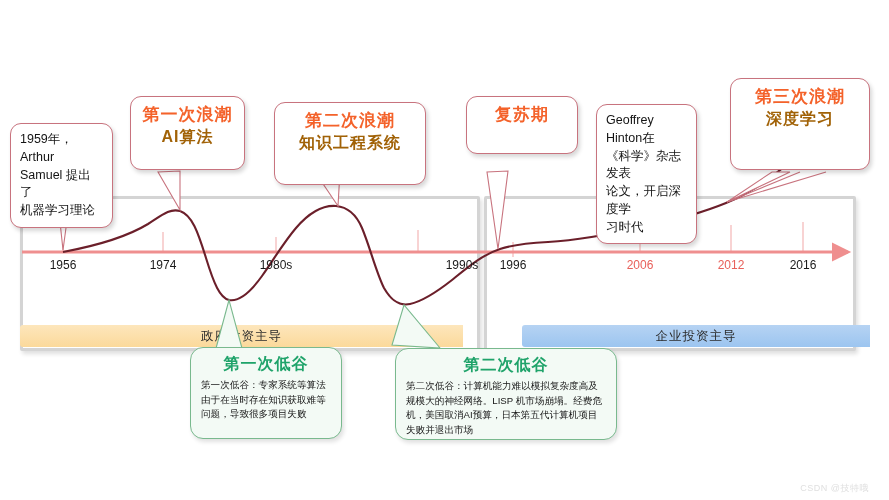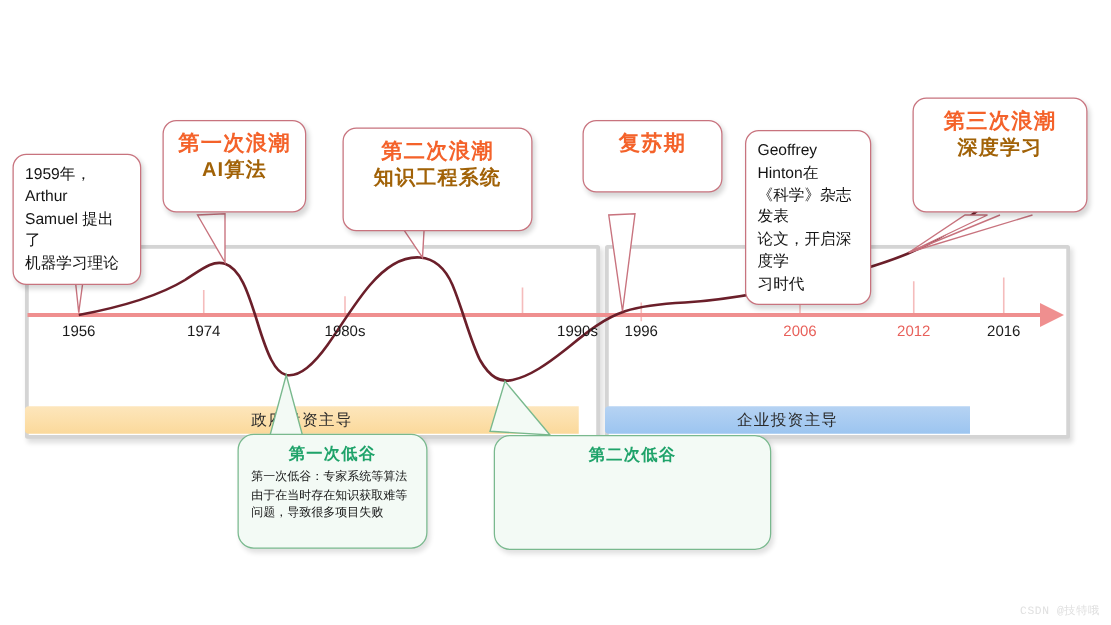--- a/index.html
+++ b/index.html
@@ -32,21 +32,21 @@
     font-size: 12.5px;
     color: #2b2b2b;
     letter-spacing: 1px;
   }
   #bar-gov {
     left: 20px; top: 325px; width: 443px;
     background: linear-gradient(to bottom,#fde6bc,#fbd99b);
     border-radius: 3px 0 0 3px;
   }
   #bar-ent {
-    left: 484px; top: 325px; width: 292px;
+    left: 522px; top: 325px; width: 348px;
     background: linear-gradient(to bottom,#b6d3f3,#9cc5f0);
     border-radius: 3px 0 0 3px;
   }
 
   
   #tl-svg { position: absolute; left:0; top:0; width:889px; height:500px; pointer-events:none; }
 
   
   .year {
     position: absolute;
@@ -97,34 +97,34 @@
   
   .gbubble {
     position: absolute;
     background: #f3faf5;
     border: 1.4px solid #79b98e;
     border-radius: 13px;
     box-shadow: 2px 3px 4px rgba(0,0,0,0.12);
     padding: 6px 10px;
   }
   .gbubble .g-title {
-    font-size: 13px; font-weight: bold; color: #1fa36a;
+    font-size: 16px; font-weight: bold; color: #1fa36a;
     text-align: center; letter-spacing: 1px;
   }
   .gbubble .g-body {
     font-size: 9.6px; line-height: 1.52; color: #171717;
     margin-top: 3px; text-align: left;
   }
   #g-t1 { left: 190px; top: 347px; width: 152px; height: 92px; }
   #g-t2 { left: 395px; top: 348px; width: 222px; height: 92px; }
 
   
   #watermark {
-    position: absolute; right: 9px; bottom: 5px;
-    font-size: 9px; color: #e0e0e0; letter-spacing: 0.5px; font-family: Liberation Mono, monospace;
+    position: absolute; right: 20px; bottom: 5px;
+    font-size: 9px; color: #e0e0e0; letter-spacing: 0.5px;
   }
 </style>
 </head>
 <body>
 
 <div id="stage">
 
   <div class="panel" id="panel-left"></div>
   <div class="panel" id="panel-right"></div>
 
@@ -234,17 +234,18 @@
       </div>
     </div>
 
   <div id="troughs-layer">
       <div class="gbubble" id="g-t1">
         <div class="g-title">第一次低谷</div>
         <div class="g-body">第一次低谷：专家系统等算法由于在当时存在知识获取难等问题，导致很多项目失败</div>
       </div>
       <div class="gbubble" id="g-t2">
         <div class="g-title">第二次低谷</div>
+        <div class="g-body">第二次低谷：计算机能力难以模拟复杂度高及规模大的神经网络。LISP 机市场崩塌。经费危机，美国取消AI预算，日本第五代计算机项目失败并退出市场</div>
       </div>
     </div>
 
   <div id="watermark">CSDN @技特哦</div>
 </div>
 
 </body></html>

